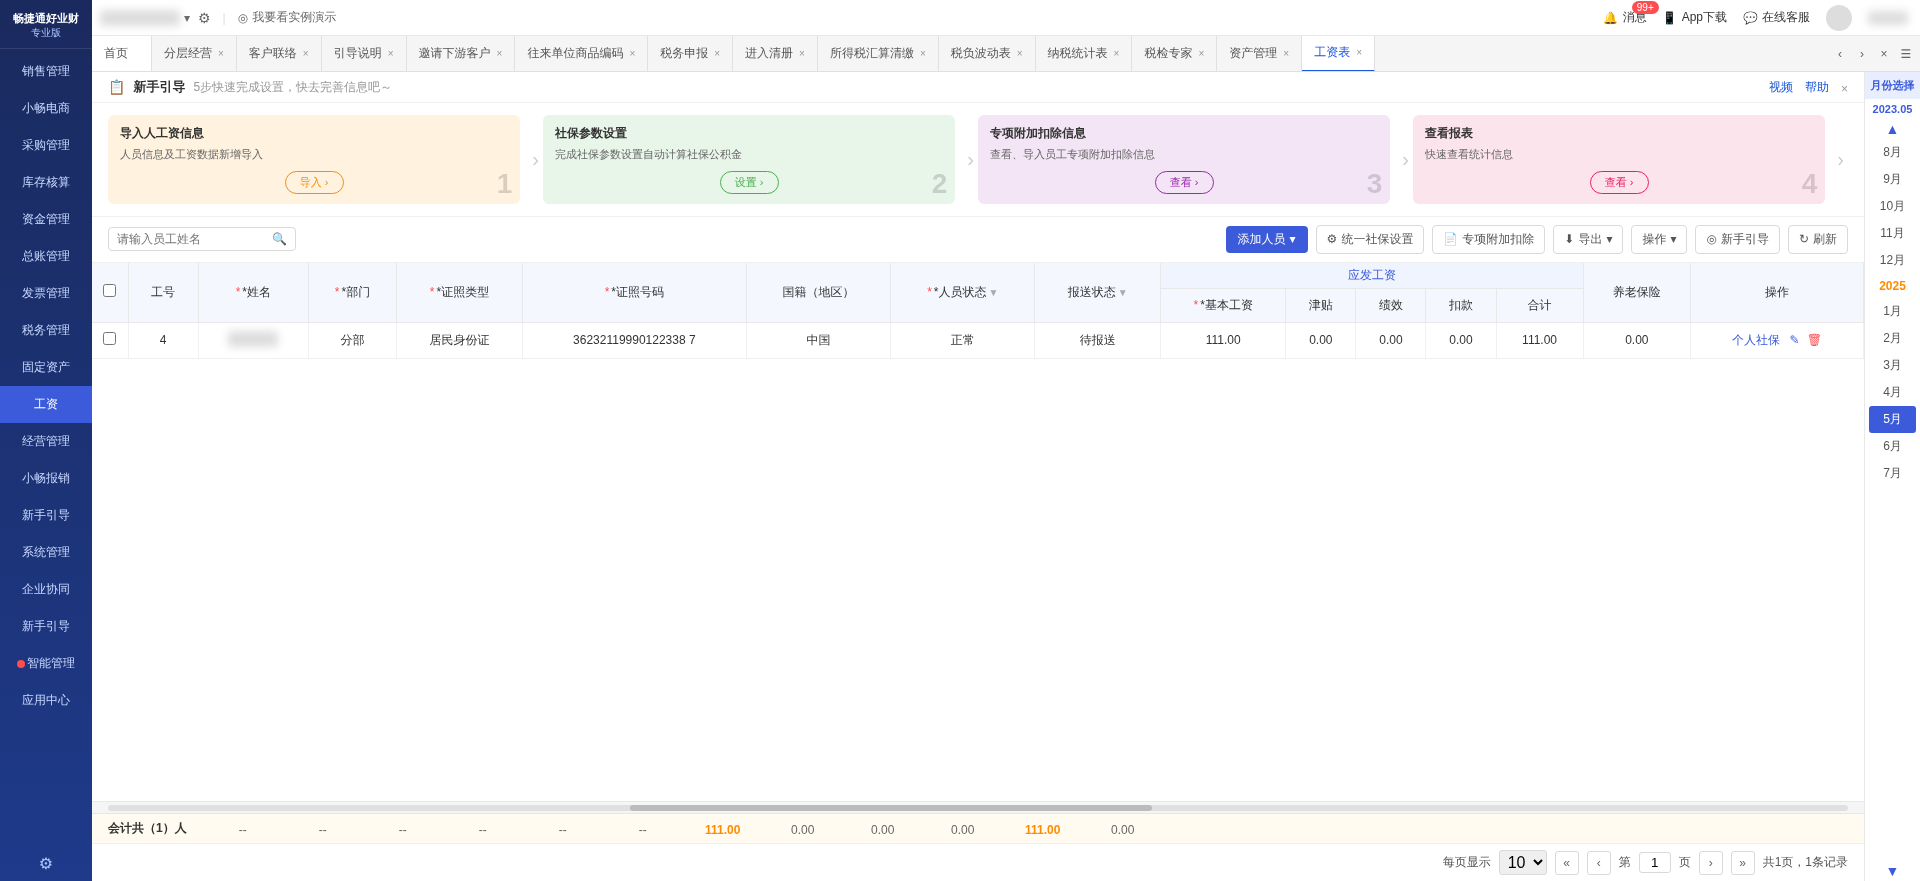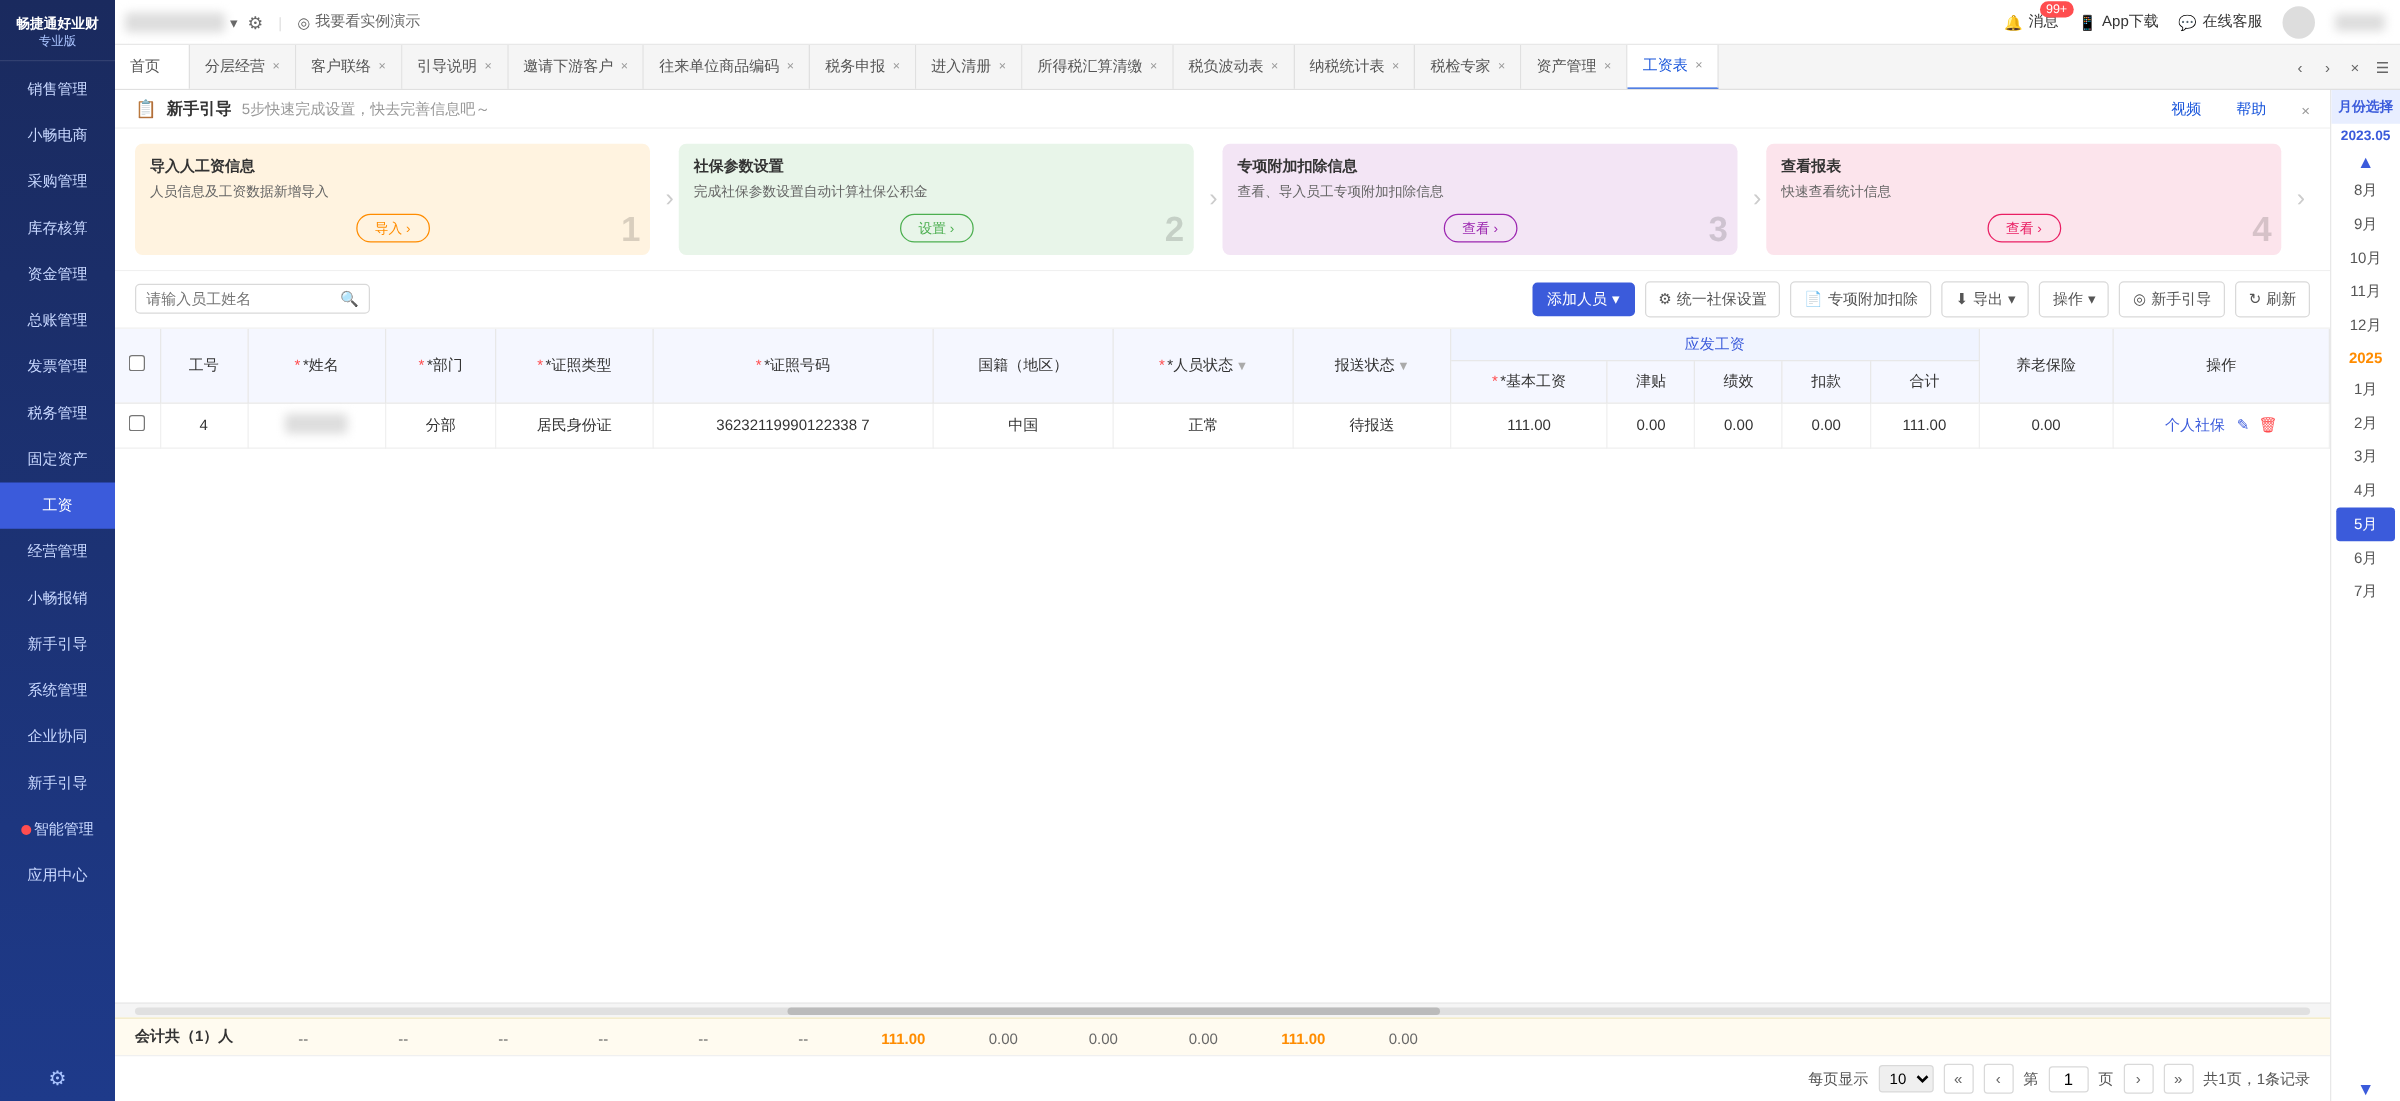--- a/index.html
+++ b/index.html
@@ -7,21 +7,21 @@
 
     
     .sidebar {
       position: fixed; left: 0; top: 0; width: 92px; height: 881px;
       background: linear-gradient(180deg, #1a2a5e 0%, #1e3a8a 100%);
       display: flex; flex-direction: column; z-index: 100;
     }
     .sidebar-logo {
       padding: 12px 8px 8px; text-align: center; border-bottom: 1px solid rgba(255,255,255,0.1);
     }
-    .sidebar-logo-text { color: #fff; font-size: 11px; font-weight: bold; line-height: 1.3; }
+    .sidebar-logo-text { color: #fff; font-size: 11px; font-weight: bold; line-height: 1.3; font-family: Liberation Mono, monospace; }
     .sidebar-edition { color: #aac4ff; font-size: 10px; }
     .sidebar-menu { flex: 1; overflow-y: auto; padding: 4px 0; }
     .sidebar-item {
       display: flex; align-items: center; justify-content: center;
       padding: 10px 4px; color: #c8d8ff; font-size: 12px; cursor: pointer;
       text-align: center; transition: background 0.2s;
     }
     .sidebar-item.active { background: #3b5bdb; color: #fff; }
     .sidebar-item-dot { width: 8px; height: 8px; background: #ff4d4f; border-radius: 50%; margin-right: 2px; display: inline-block; }
     .sidebar-bottom { padding: 8px; text-align: center; }
@@ -75,21 +75,21 @@
 
     
     .guide-bar {
       display: flex; align-items: center; padding: 6px 16px;
       background: #fff; border-bottom: 1px solid #f0f0f0;
       gap: 8px;
     }
     .guide-icon { color: #1a56db; font-size: 14px; }
     .guide-title { font-size: 13px; font-weight: bold; color: #333; }
     .guide-desc { font-size: 12px; color: #999; }
-    .guide-right { margin-left: auto; display: flex; align-items: flex-end; gap: 28px; color: #1a56db; font-size: 12px; cursor: pointer; }
+    .guide-right { margin-left: auto; display: flex; align-items: flex-end; gap: 12px; color: #1a56db; font-size: 12px; cursor: pointer; }
     .guide-close { color: #999; cursor: pointer; }
 
     
     .onboarding { display: flex; padding: 12px 16px; gap: 0; background: #fff; border-bottom: 1px solid #f0f0f0; align-items: stretch; }
     .step-item {
       flex: 1; display: flex; flex-direction: column; padding: 10px 12px;
       border-radius: 6px; position: relative; margin-right: 8px;
     }
     .step-item:last-child { margin-right: 0; }
     .step-arrow {
@@ -139,21 +139,21 @@
     }
     .footer-total { color: #333; font-weight: bold; }
     .footer-vals { display: flex; gap: 0; flex: 1; }
     .footer-val { min-width: 80px; text-align: center; color: #666; }
     .footer-amount { color: #ff8c00; font-weight: bold; }
 
     
     .pagination { background: #fff; border-top: 1px solid #f0f0f0; padding: 6px 16px; display: flex; align-items: center; justify-content: flex-end; gap: 8px; font-size: 12px; color: #555; }
     .page-btn { width: 24px; height: 24px; border: 1px solid #d9d9d9; background: #fff; border-radius: 3px; display: flex; align-items: center; justify-content: center; cursor: pointer; color: #666; }
     .page-input { width: 32px; border: 1px solid #d9d9d9; border-radius: 3px; text-align: center; padding: 2px; }
-    .page-size-select { border: 1px solid #d9d9d9; border-radius: 3px; padding: 2px 4px; font-size: 12px; }
+    .page-size-select { border: 1px solid #d9d9d9; border-radius: 3px; padding: 2px 4px; font-size: 16px; }
 
     
     .scrollbar-area { height: 12px; background: #f5f5f5; border-top: 1px solid #e8e8e8; display: flex; align-items: center; padding: 0 16px; }
     .scrollbar-track { flex: 1; height: 6px; background: #e0e0e0; border-radius: 3px; position: relative; }
     .scrollbar-thumb { position: absolute; left: 30%; width: 30%; height: 100%; background: #bbb; border-radius: 3px; cursor: pointer; }
 
     
     .month-panel {
       width: 56px; background: #fff; border-left: 1px solid #e8e8e8;
       display: flex; flex-direction: column; overflow: hidden;

